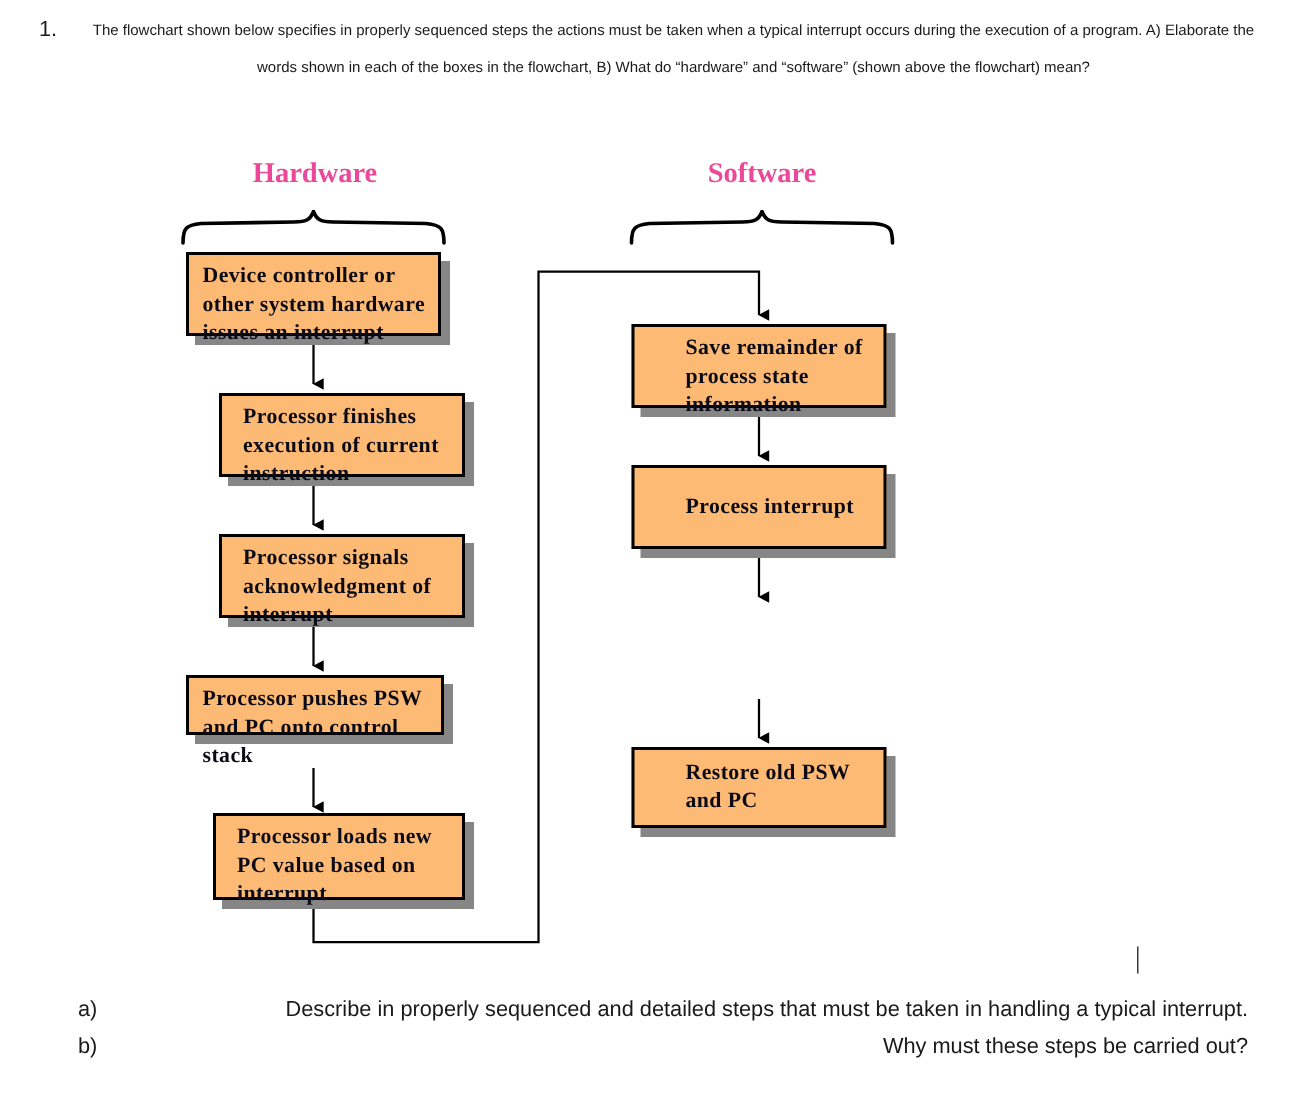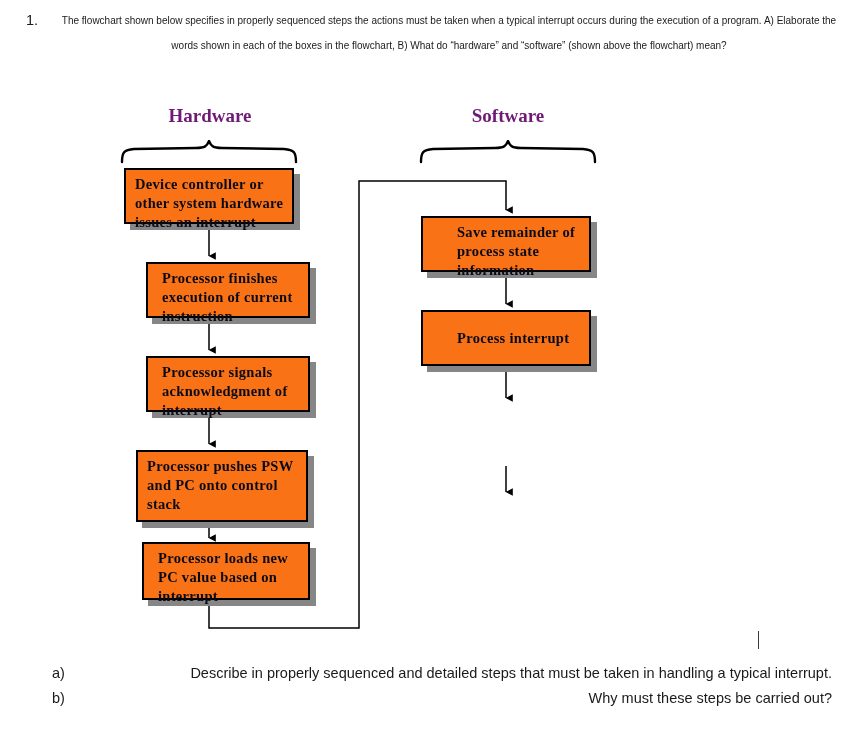--- a/index.html
+++ b/index.html
@@ -51,32 +51,32 @@
     height: 745px;
     pointer-events: none;
   }
   #flowchart .node { pointer-events: auto; }
 
   .col-title {
     position: absolute;
     font-family: "Liberation Serif", serif;
     font-weight: bold;
     font-size: 19px;
-    color: #701a75;
+    color: #ec4899;
     white-space: nowrap;
     text-align: center;
   }
 
   .brace {
     position: absolute;
   }
 
   .fc-box {
     position: absolute;
-    background: #f97316;
+    background: #fdba74;
     border: 2px solid #000000;
     box-sizing: border-box;
     box-shadow: 6px 6px 0 0 #868686;
     font-family: "Liberation Serif", serif;
     font-weight: bold;
     font-size: 14.5px;
     line-height: 19px;
     color: #0b0b18;
     letter-spacing: 0.3px;
     padding: 5px 4px 4px 9px;
@@ -171,25 +171,26 @@
     <line x1="506" y1="278" x2="506" y2="304" stroke="#000000" stroke-width="1.5" marker-end="url(#arrow)"></line>
     <line x1="506" y1="372" x2="506" y2="398" stroke="#000000" stroke-width="1.5" marker-end="url(#arrow)"></line>
     <line x1="506" y1="466" x2="506" y2="492" stroke="#000000" stroke-width="1.5" marker-end="url(#arrow)"></line>
 
     <path d="M209 604 L209 628 L359 628 L359 181 L506 181 L506 210" fill="none" stroke="#000000" stroke-width="1.5" marker-end="url(#arrow)"></path>
   </svg>
 
   <div class="fc-box node" style="left:124px; top:168px; width:170px; height:56px;">Device controller or other system hardware issues an interrupt</div>
   <div class="fc-box node indent-1" style="left:130px; top:262px; width:164px; height:56px;">Processor finishes execution of current instruction</div>
   <div class="fc-box node indent-1" style="left:130px; top:356px; width:164px; height:56px;">Processor signals acknowledgment of interrupt</div>
-  <div class="fc-box node" style="left:136px; top:450px; width:172px; height:72px;">Processor pushes PSW and PC onto control stack</div>
+  <div class="fc-box node" style="left:124px; top:450px; width:172px; height:40px;">Processor pushes PSW and PC onto control stack</div>
   <div class="fc-box node indent-1" style="left:126px; top:542px; width:168px; height:58px;">Processor loads new PC value based on interrupt</div>
 
   <div class="fc-box node indent-2" style="left:421px; top:216px; width:170px; height:56px;">Save remainder of process state information</div>
   <div class="fc-box node center-v indent-2" style="left:421px; top:310px; width:170px; height:56px;">Process interrupt</div>
+  <div class="fc-box node center-v indent-2" style="left:421px; top:498px; width:170px; height:54px;">Restore old PSW and PC</div>
 </div>
 
 <div id="text-caret"></div>
 
 <div id="subquestions">
   <div class="sq-row">
     <div class="sq-marker">a)</div>
     <div class="sq-body">Describe in properly sequenced and detailed steps that must be taken in handling a typical interrupt.</div>
   </div>
   <div class="sq-row">

